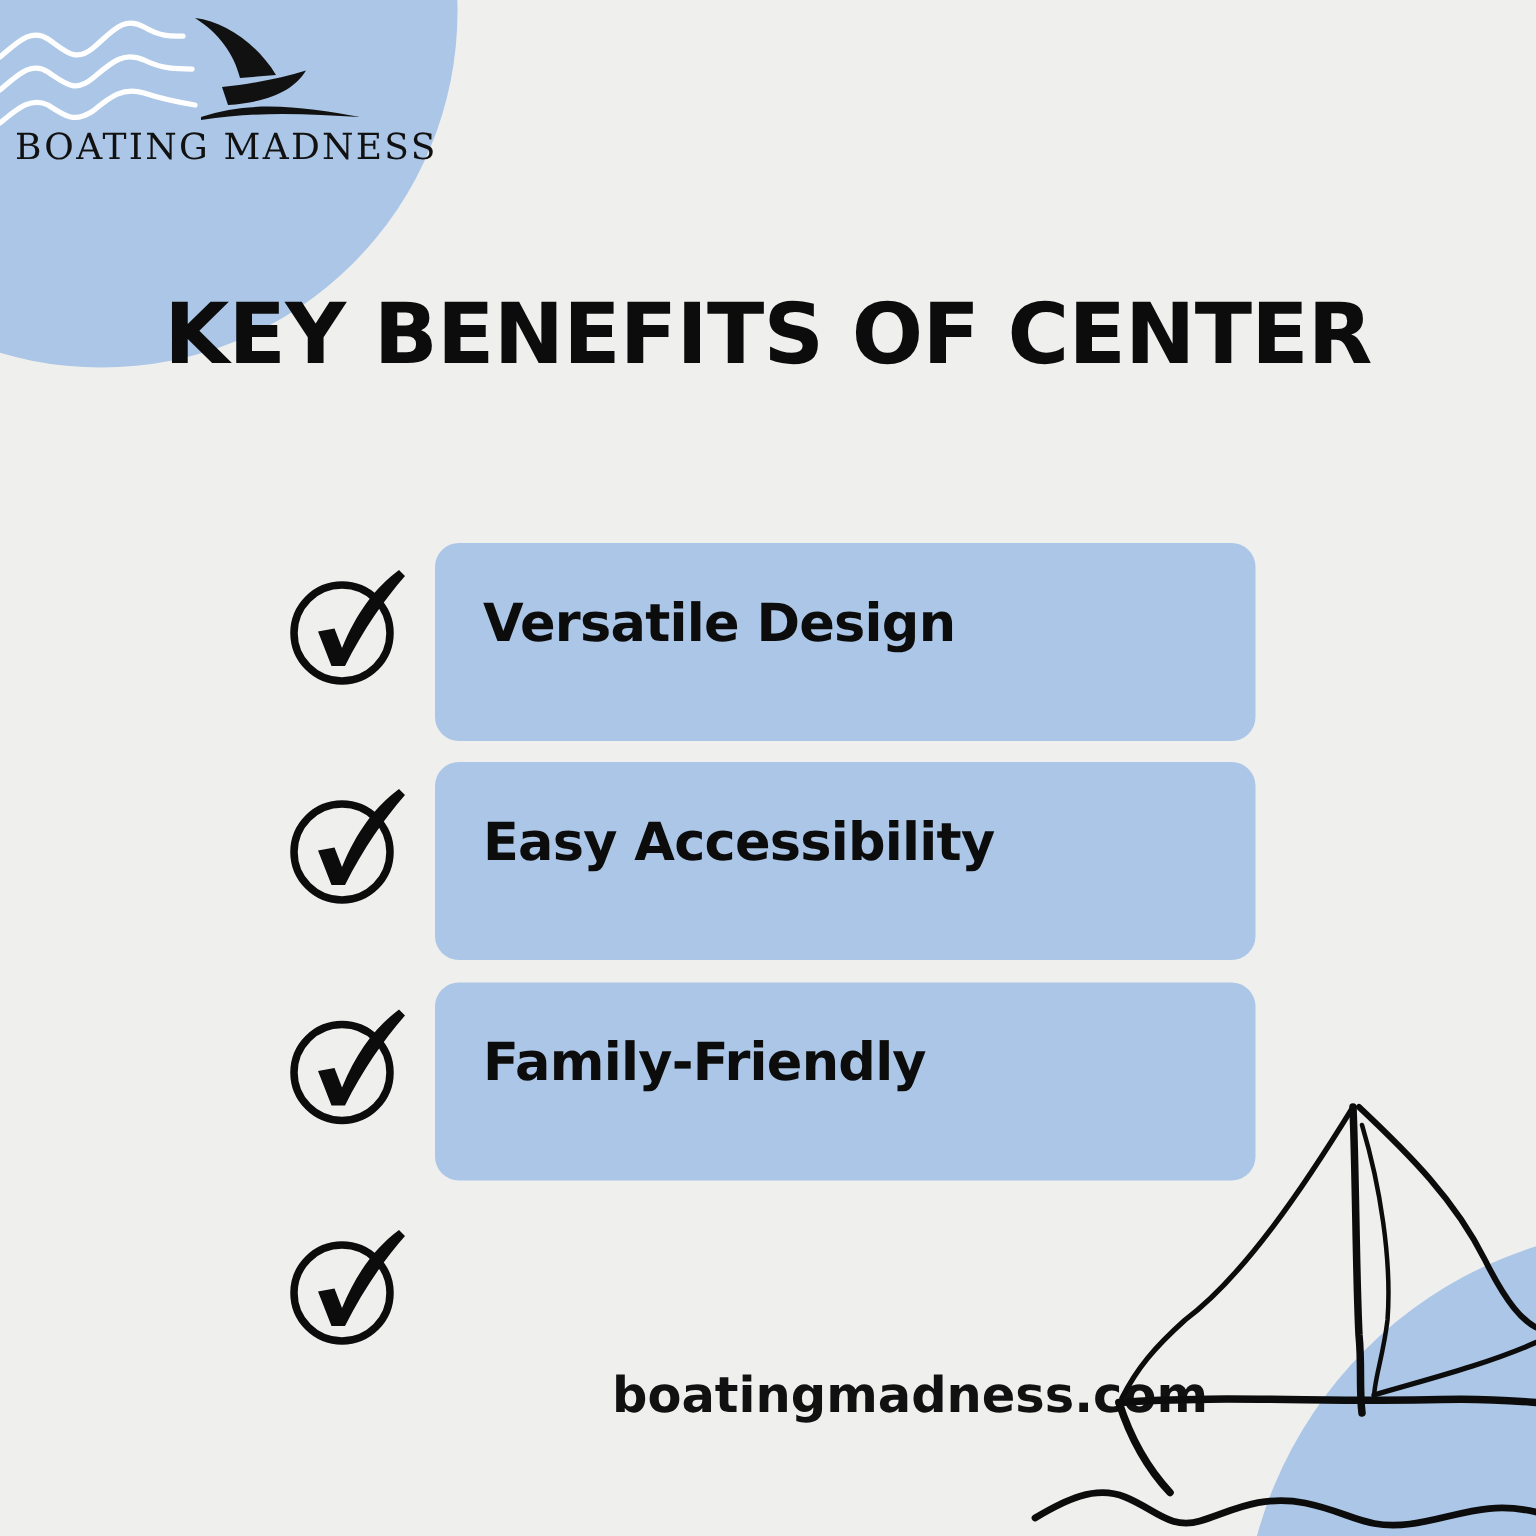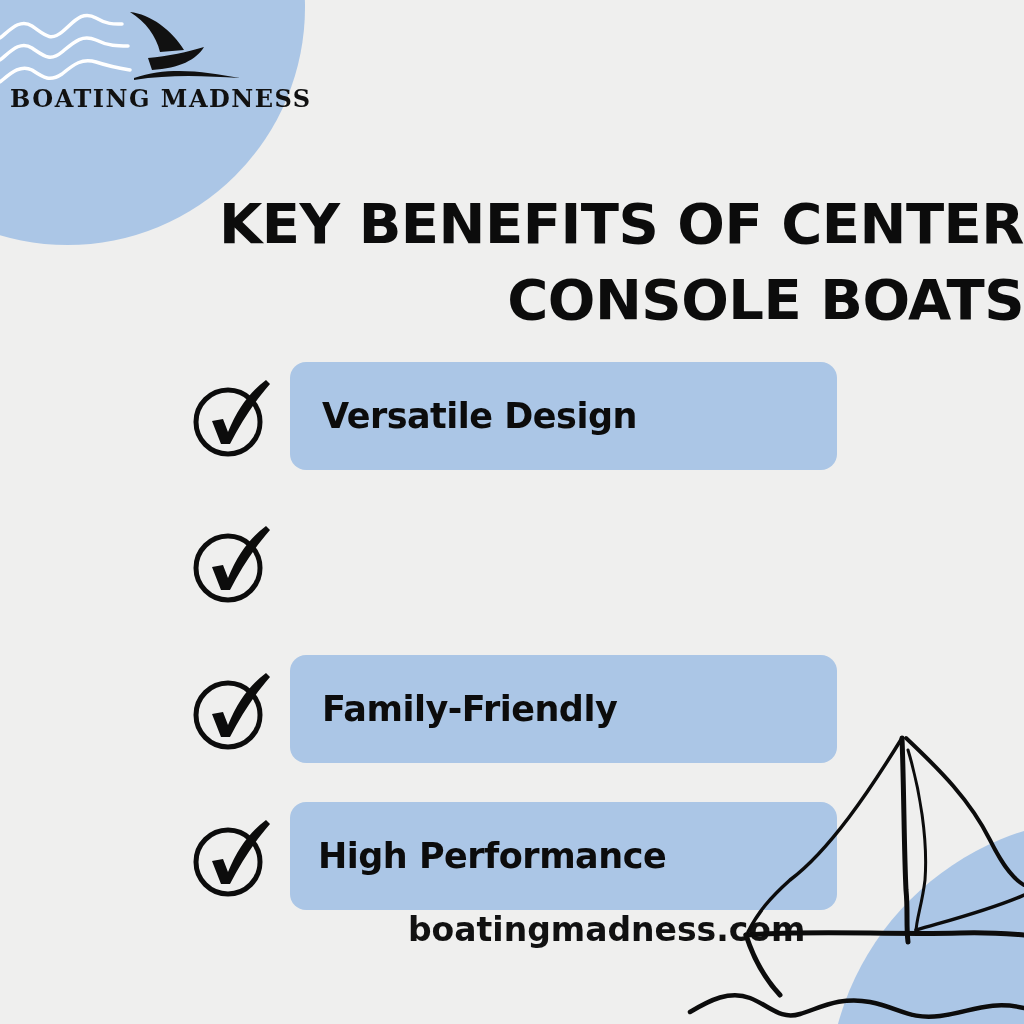--- a/index.html
+++ b/index.html
@@ -1,25 +1,25 @@
 <!DOCTYPE html>
 <html><head>
 <meta charset="utf-8">
 <style>
   html, body { margin:0; padding:0; }
   body { width:1024px; height:1024px; overflow:hidden; background:#efefee; position:relative; font-family:"DejaVu Sans", sans-serif; }
   .blob-tl { position:absolute; left:-170px; top:-230px; width:475px; height:475px; border-radius:50%; background:#abc6e6; }
   .blob-br { position:absolute; left:828px; top:818px; width:560px; height:560px; border-radius:50%; background:#abc6e6; }
   .logo { position:absolute; left:0; top:0; width:360px; height:115px; }
   .logo svg { position:absolute; left:0; top:0; }
-  .logo-text { position:absolute; left:10px; top:84px; font-family:"DejaVu Serif", serif; font-weight:bold; font-size:24px; letter-spacing:1.5px; color:#111; white-space:nowrap; }
-  .title { position:absolute; left:0; top:186px; width:1024px; text-align:right; font-family:"DejaVu Sans", sans-serif; font-weight:bold; font-size:56px; line-height:76px; color:#0c0c0c; letter-spacing:-0.5px; }
+  .logo-text { position:absolute; left:10px; top:84px; font-family:"DejaVu Serif", serif; font-weight:normal; font-size:24px; letter-spacing:1.5px; color:#111; white-space:nowrap; }
+  .title { position:absolute; left:0; top:186px; width:1024px; text-align:center; font-family:"DejaVu Sans", sans-serif; font-weight:bold; font-size:56px; line-height:76px; color:#0c0c0c; letter-spacing:-0.5px; }
   .item { position:absolute; left:190px; width:650px; height:110px; }
   .check { position:absolute; left:0; top:14px; width:84px; height:84px; }
-  .pill { position:absolute; left:100px; top:0; width:547px; height:108px; background:#abc6e6; border-radius:16px; }
+  .pill { position:absolute; left:100px; top:0; width:547px; height:132px; background:#abc6e6; border-radius:16px; }
   .pill-label { position:absolute; left:32px; top:0; line-height:108px; font-family:"DejaVu Sans", sans-serif; font-weight:bold; font-size:35px; color:#0c0c0c; letter-spacing:-0.5px; white-space:nowrap; }
   .site { position:absolute; left:408px; top:910px; font-family:"DejaVu Sans", sans-serif; font-weight:bold; font-size:33px; color:#111; white-space:nowrap; }
   .sailboat { position:absolute; left:670px; top:730px; }
 </style>
 </head>
 <body>
 
 <div class="blob-tl"></div>
 <div class="blob-br"></div>
 
@@ -32,58 +32,57 @@
     </g>
     <path d="M130,12 C150,14 172,30 184,50 L160,52 C156,36 146,22 130,12 Z" fill="#111"></path>
     <path d="M148,58 C168,56 188,52 204,47 C196,60 180,68 152,70 Z" fill="#111"></path>
     <path d="M134,78 C170,66 205,72 240,78 C205,76 172,74 134,80 Z" fill="#111"></path>
   </svg>
   <div class="logo-text">BOATING MADNESS</div>
 </div>
 
 <div class="title">
   <div>KEY BENEFITS OF CENTER</div>
-  <div>CONSOLE BOATS</div>
 </div>
 
 <div class="item" style="top:362px;">
   <svg class="check" viewBox="0 0 84 84">
     <ellipse cx="38" cy="46" rx="32" ry="32" fill="none" stroke="#0c0c0c" stroke-width="5"></ellipse>
     <path d="M22,45 L33,43 L38,56 C48,32 60,16 76,4 L80,8 C66,24 52,44 40,68 L31,68 Z" fill="#0c0c0c"></path>
   </svg>
   <div class="pill">
     <span class="pill-label">Versatile Design</span>
   </div>
 </div>
 
 <div class="item" style="top:508px;">
   <svg class="check" viewBox="0 0 84 84">
     <ellipse cx="38" cy="46" rx="32" ry="32" fill="none" stroke="#0c0c0c" stroke-width="5"></ellipse>
     <path d="M22,45 L33,43 L38,56 C48,32 60,16 76,4 L80,8 C66,24 52,44 40,68 L31,68 Z" fill="#0c0c0c"></path>
   </svg>
+  <div class="pill">
+    <span class="pill-label">Easy Accessibility</span>
+  </div>
 </div>
 
 <div class="item" style="top:655px;text-align:center;">
   <svg class="check" viewBox="0 0 84 84">
     <ellipse cx="38" cy="46" rx="32" ry="32" fill="none" stroke="#0c0c0c" stroke-width="5"></ellipse>
     <path d="M22,45 L33,43 L38,56 C48,32 60,16 76,4 L80,8 C66,24 52,44 40,68 L31,68 Z" fill="#0c0c0c"></path>
   </svg>
   <div class="pill">
     <span class="pill-label">Family-Friendly</span>
   </div>
 </div>
 
 <div class="item" style="top:802px;">
   <svg class="check" viewBox="0 0 84 84">
     <ellipse cx="38" cy="46" rx="32" ry="32" fill="none" stroke="#0c0c0c" stroke-width="5"></ellipse>
     <path d="M22,45 L33,43 L38,56 C48,32 60,16 76,4 L80,8 C66,24 52,44 40,68 L31,68 Z" fill="#0c0c0c"></path>
   </svg>
-  <div class="pill">
-    <span class="pill-label" style="left:28px;">High Performance</span>
-  </div>
 </div>
 
 <div class="site">boatingmadness.com</div>
 
 <svg class="sailboat" width="354" height="294" viewBox="0 0 354 294">
   <g fill="none" stroke="#0c0c0c" stroke-linecap="round" stroke-linejoin="round">
 
     <path d="M232,8 C234,60 234,120 236,160 C238,180 236,195 238,212" stroke-width="5"></path>
 
     <path d="M232,8 C200,60 160,120 120,150 C100,168 88,182 78,202" stroke-width="3.5"></path>

